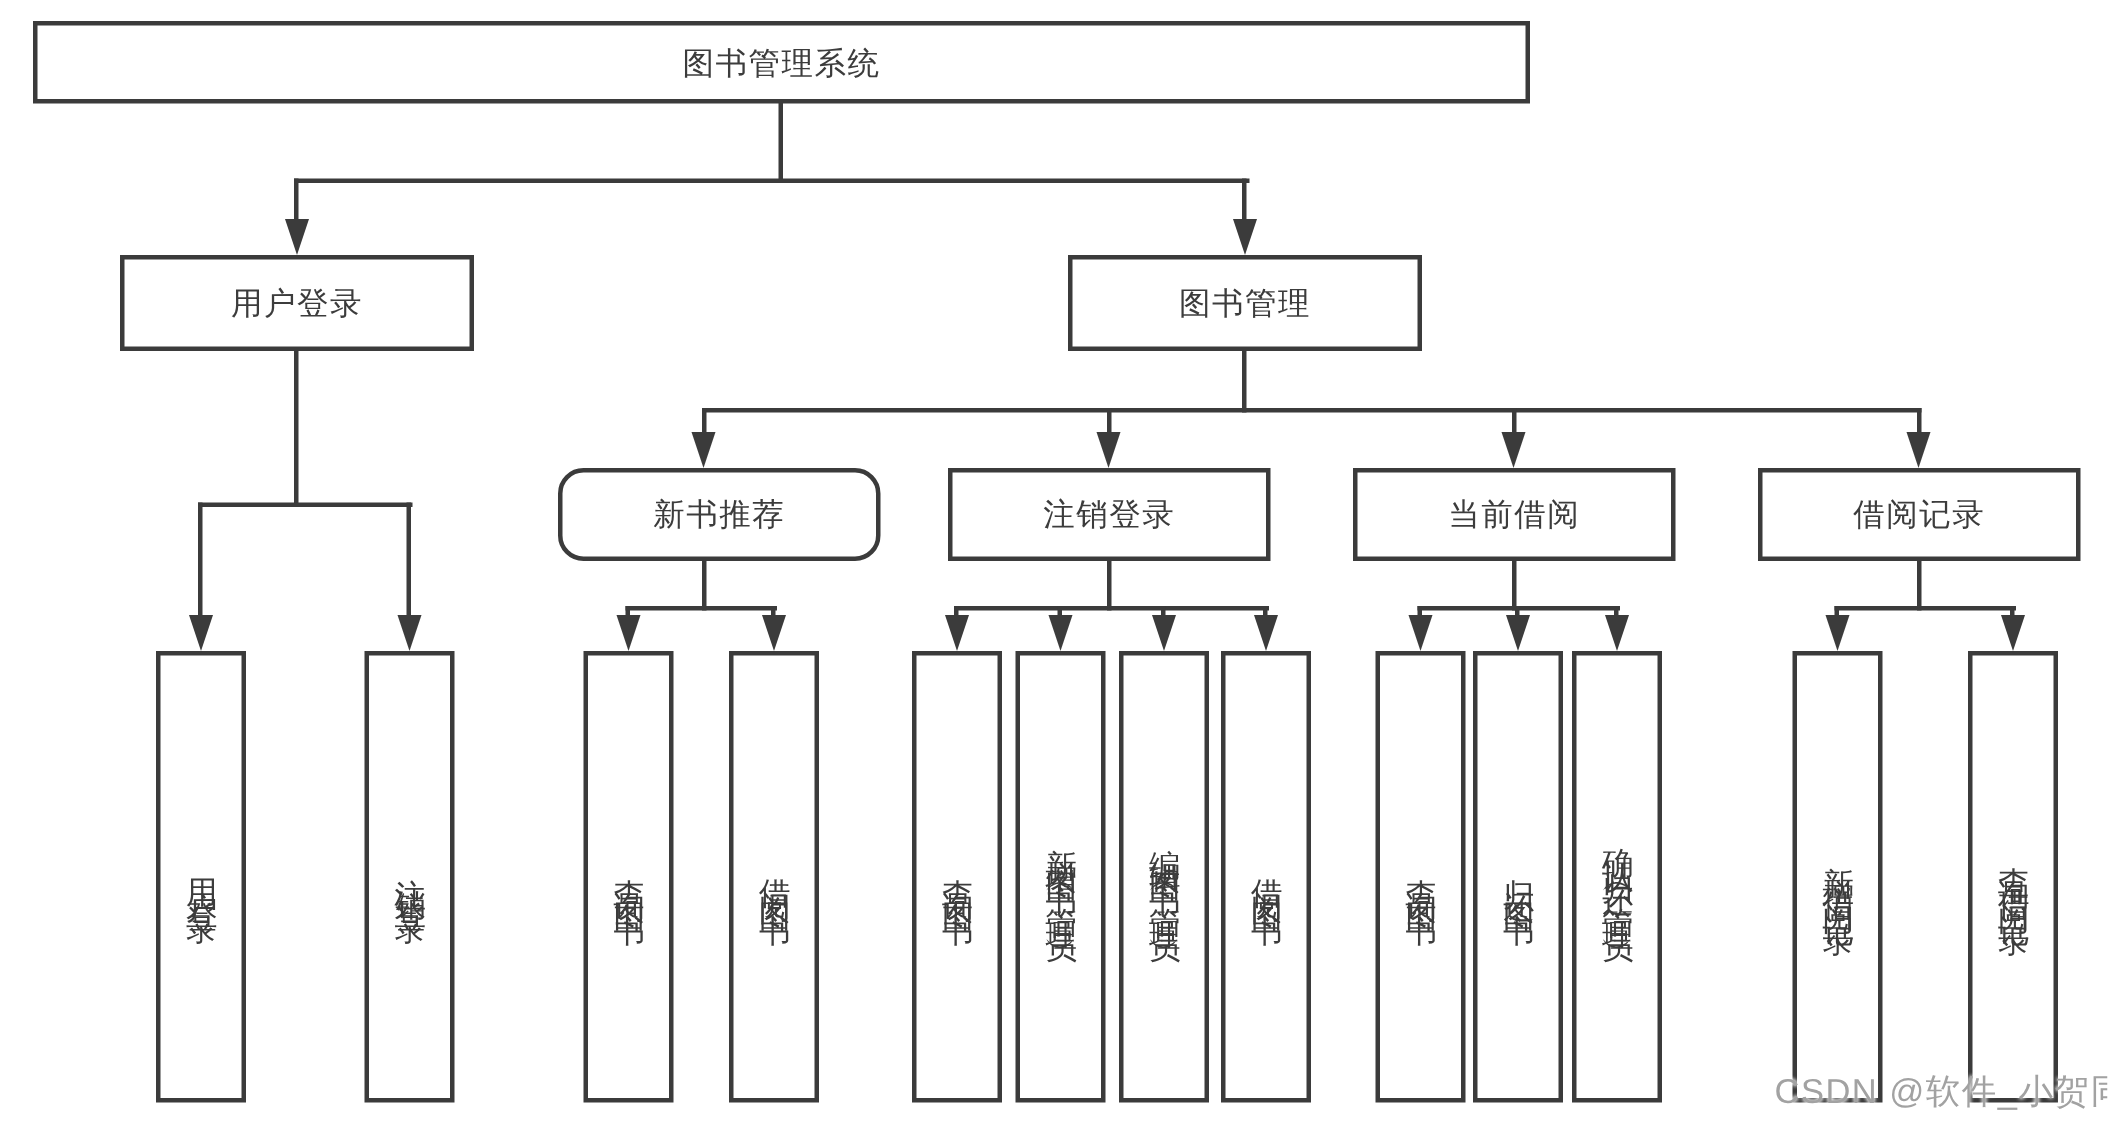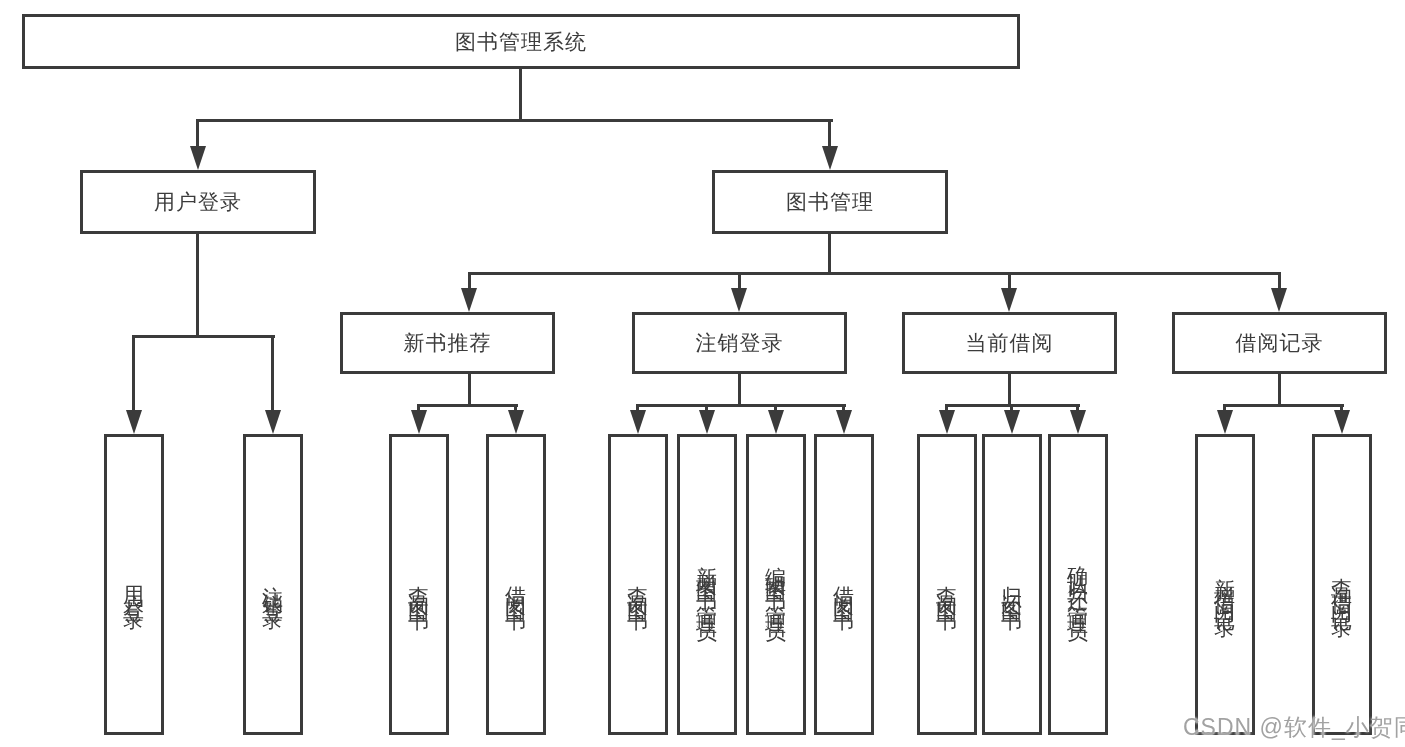--- a/index.html
+++ b/index.html
@@ -99,21 +99,21 @@
   <div class="hline" style="left:468px; top:272px; width:813px;"></div>
   <div class="vline" style="left:468px; top:272px; height:19px;"></div>
   <div class="vline" style="left:738px; top:272px; height:19px;"></div>
   <div class="vline" style="left:1008px; top:272px; height:19px;"></div>
   <div class="vline" style="left:1278px; top:272px; height:19px;"></div>
   <div class="arrow" style="left:461px; top:288px;"></div>
   <div class="arrow" style="left:731px; top:288px;"></div>
   <div class="arrow" style="left:1001px; top:288px;"></div>
   <div class="arrow" style="left:1271px; top:288px;"></div>
 
-  <div class="box" style="left:340px; top:312px; width:215px; height:62px;">
+  <div class="box" style="left:372px; top:312px; width:215px; height:62px;border-radius:17px;">
     <span class="lbl">新书推荐</span>
   </div>
   <div class="box" style="left:632px; top:312px; width:215px; height:62px;">
     <span class="lbl">注销登录</span>
   </div>
   <div class="box" style="left:902px; top:312px; width:215px; height:62px;font-family:Liberation Serif, serif;">
     <span class="lbl">当前借阅</span>
   </div>
   <div class="box" style="left:1172px; top:312px; width:215px; height:62px;">
     <span class="lbl">借阅记录</span>

